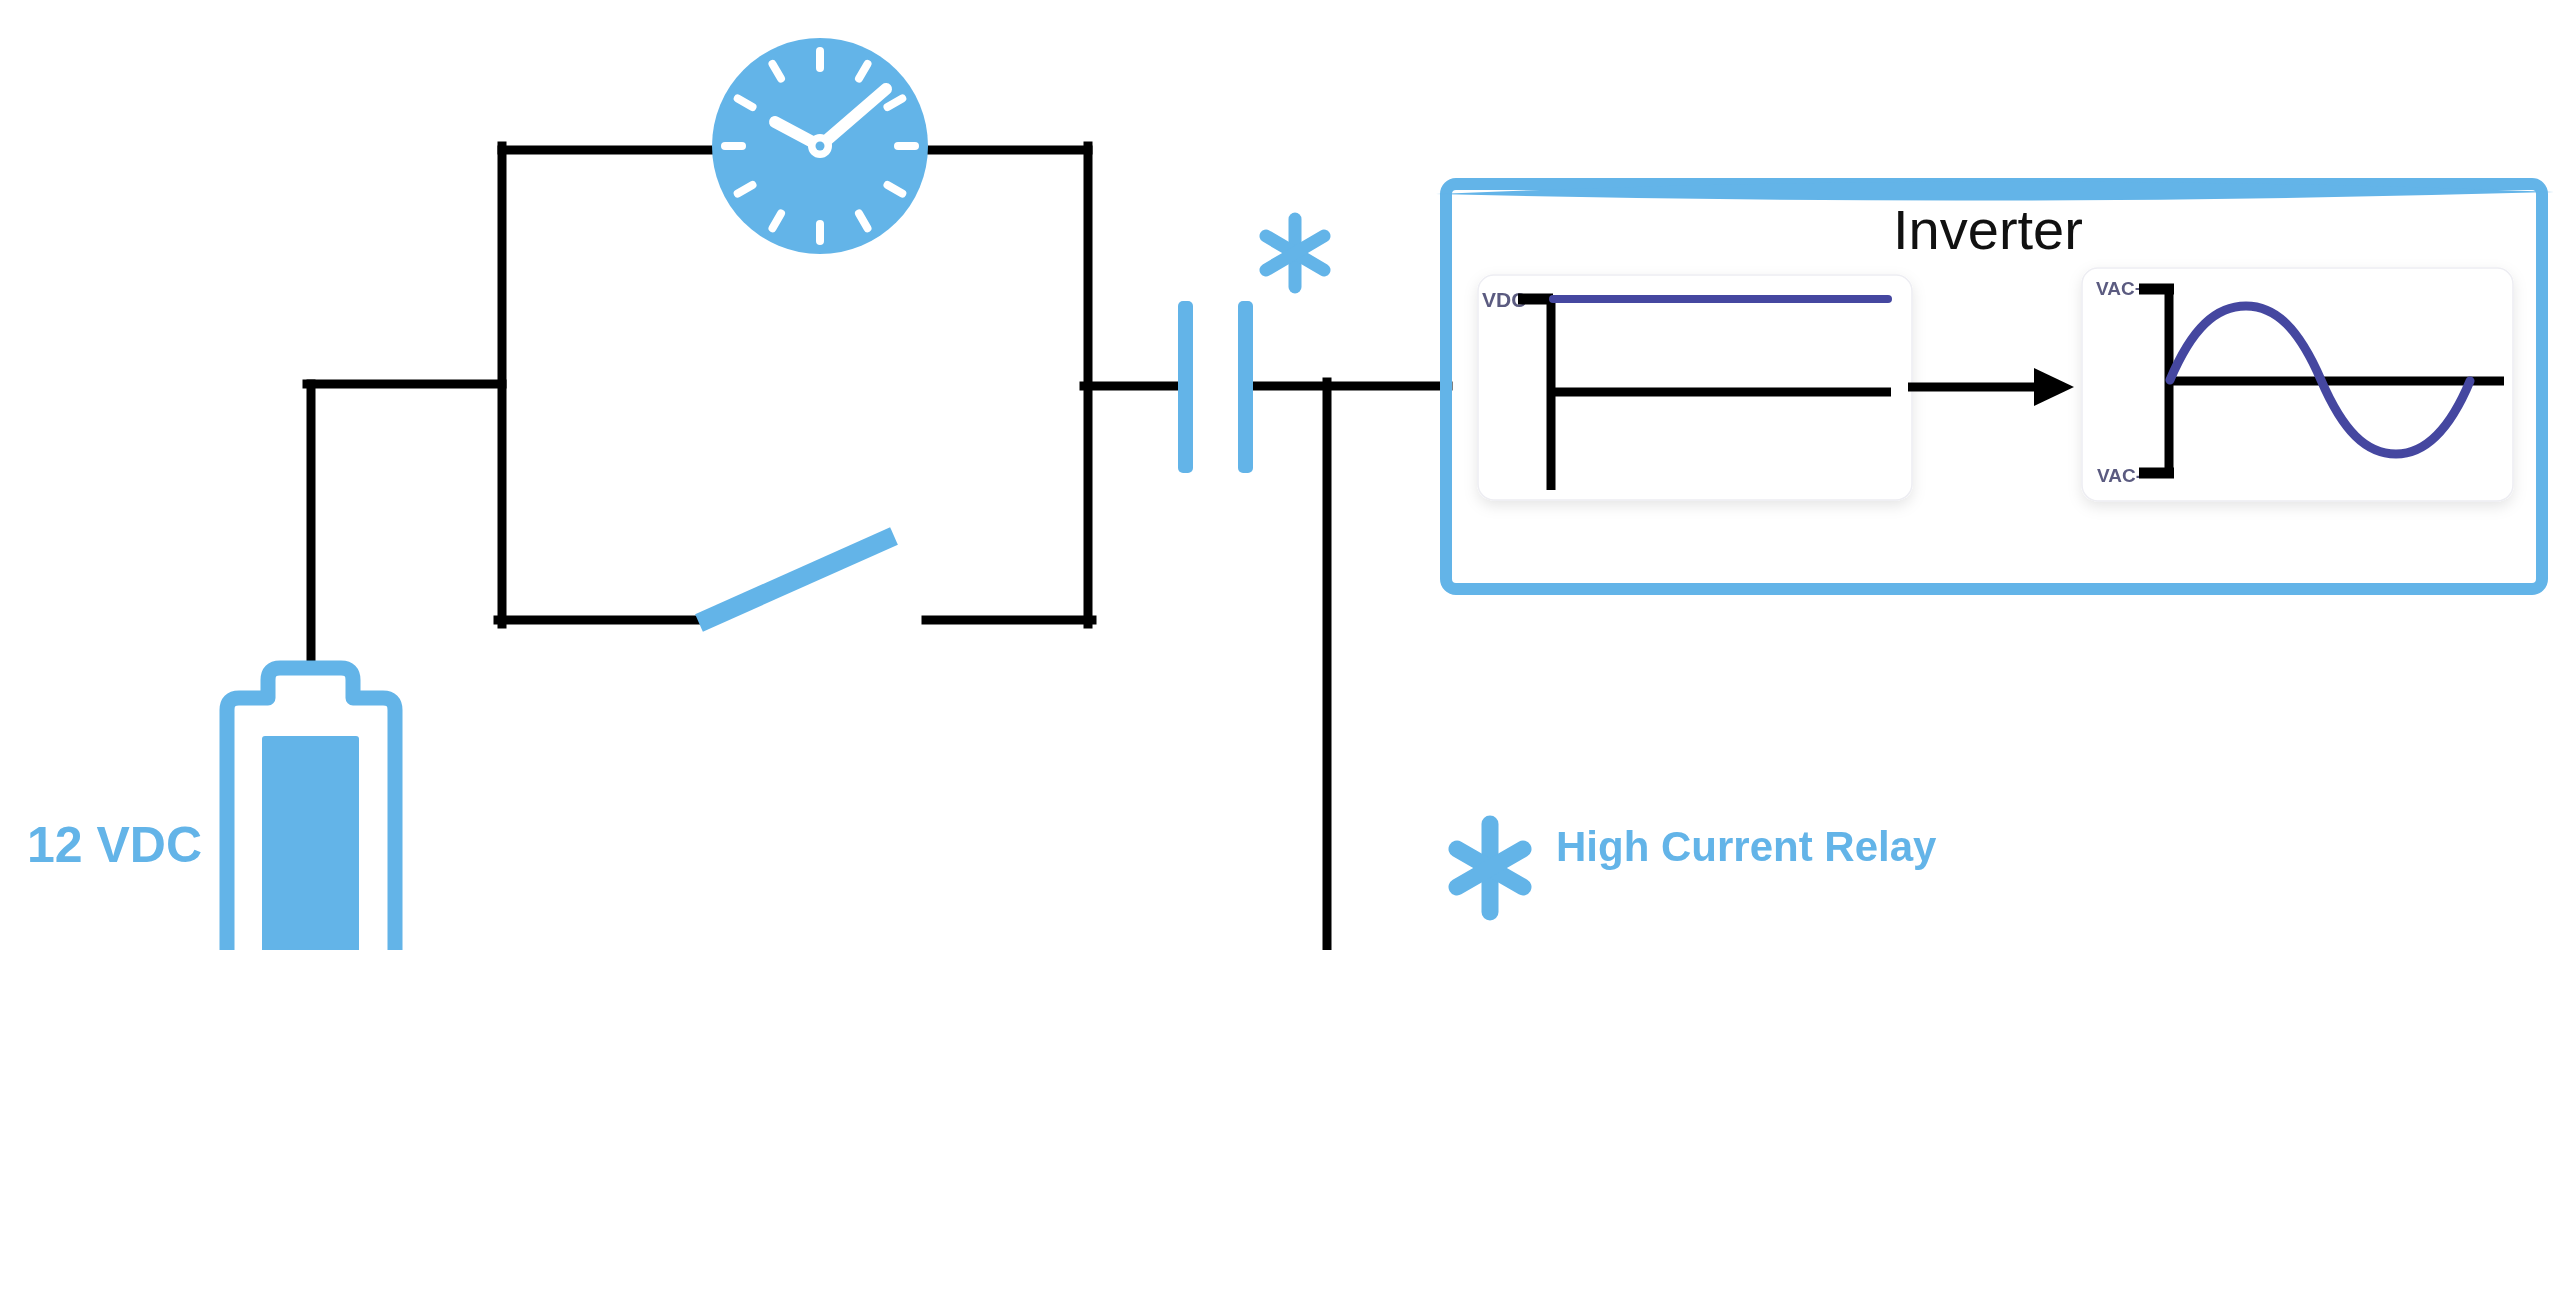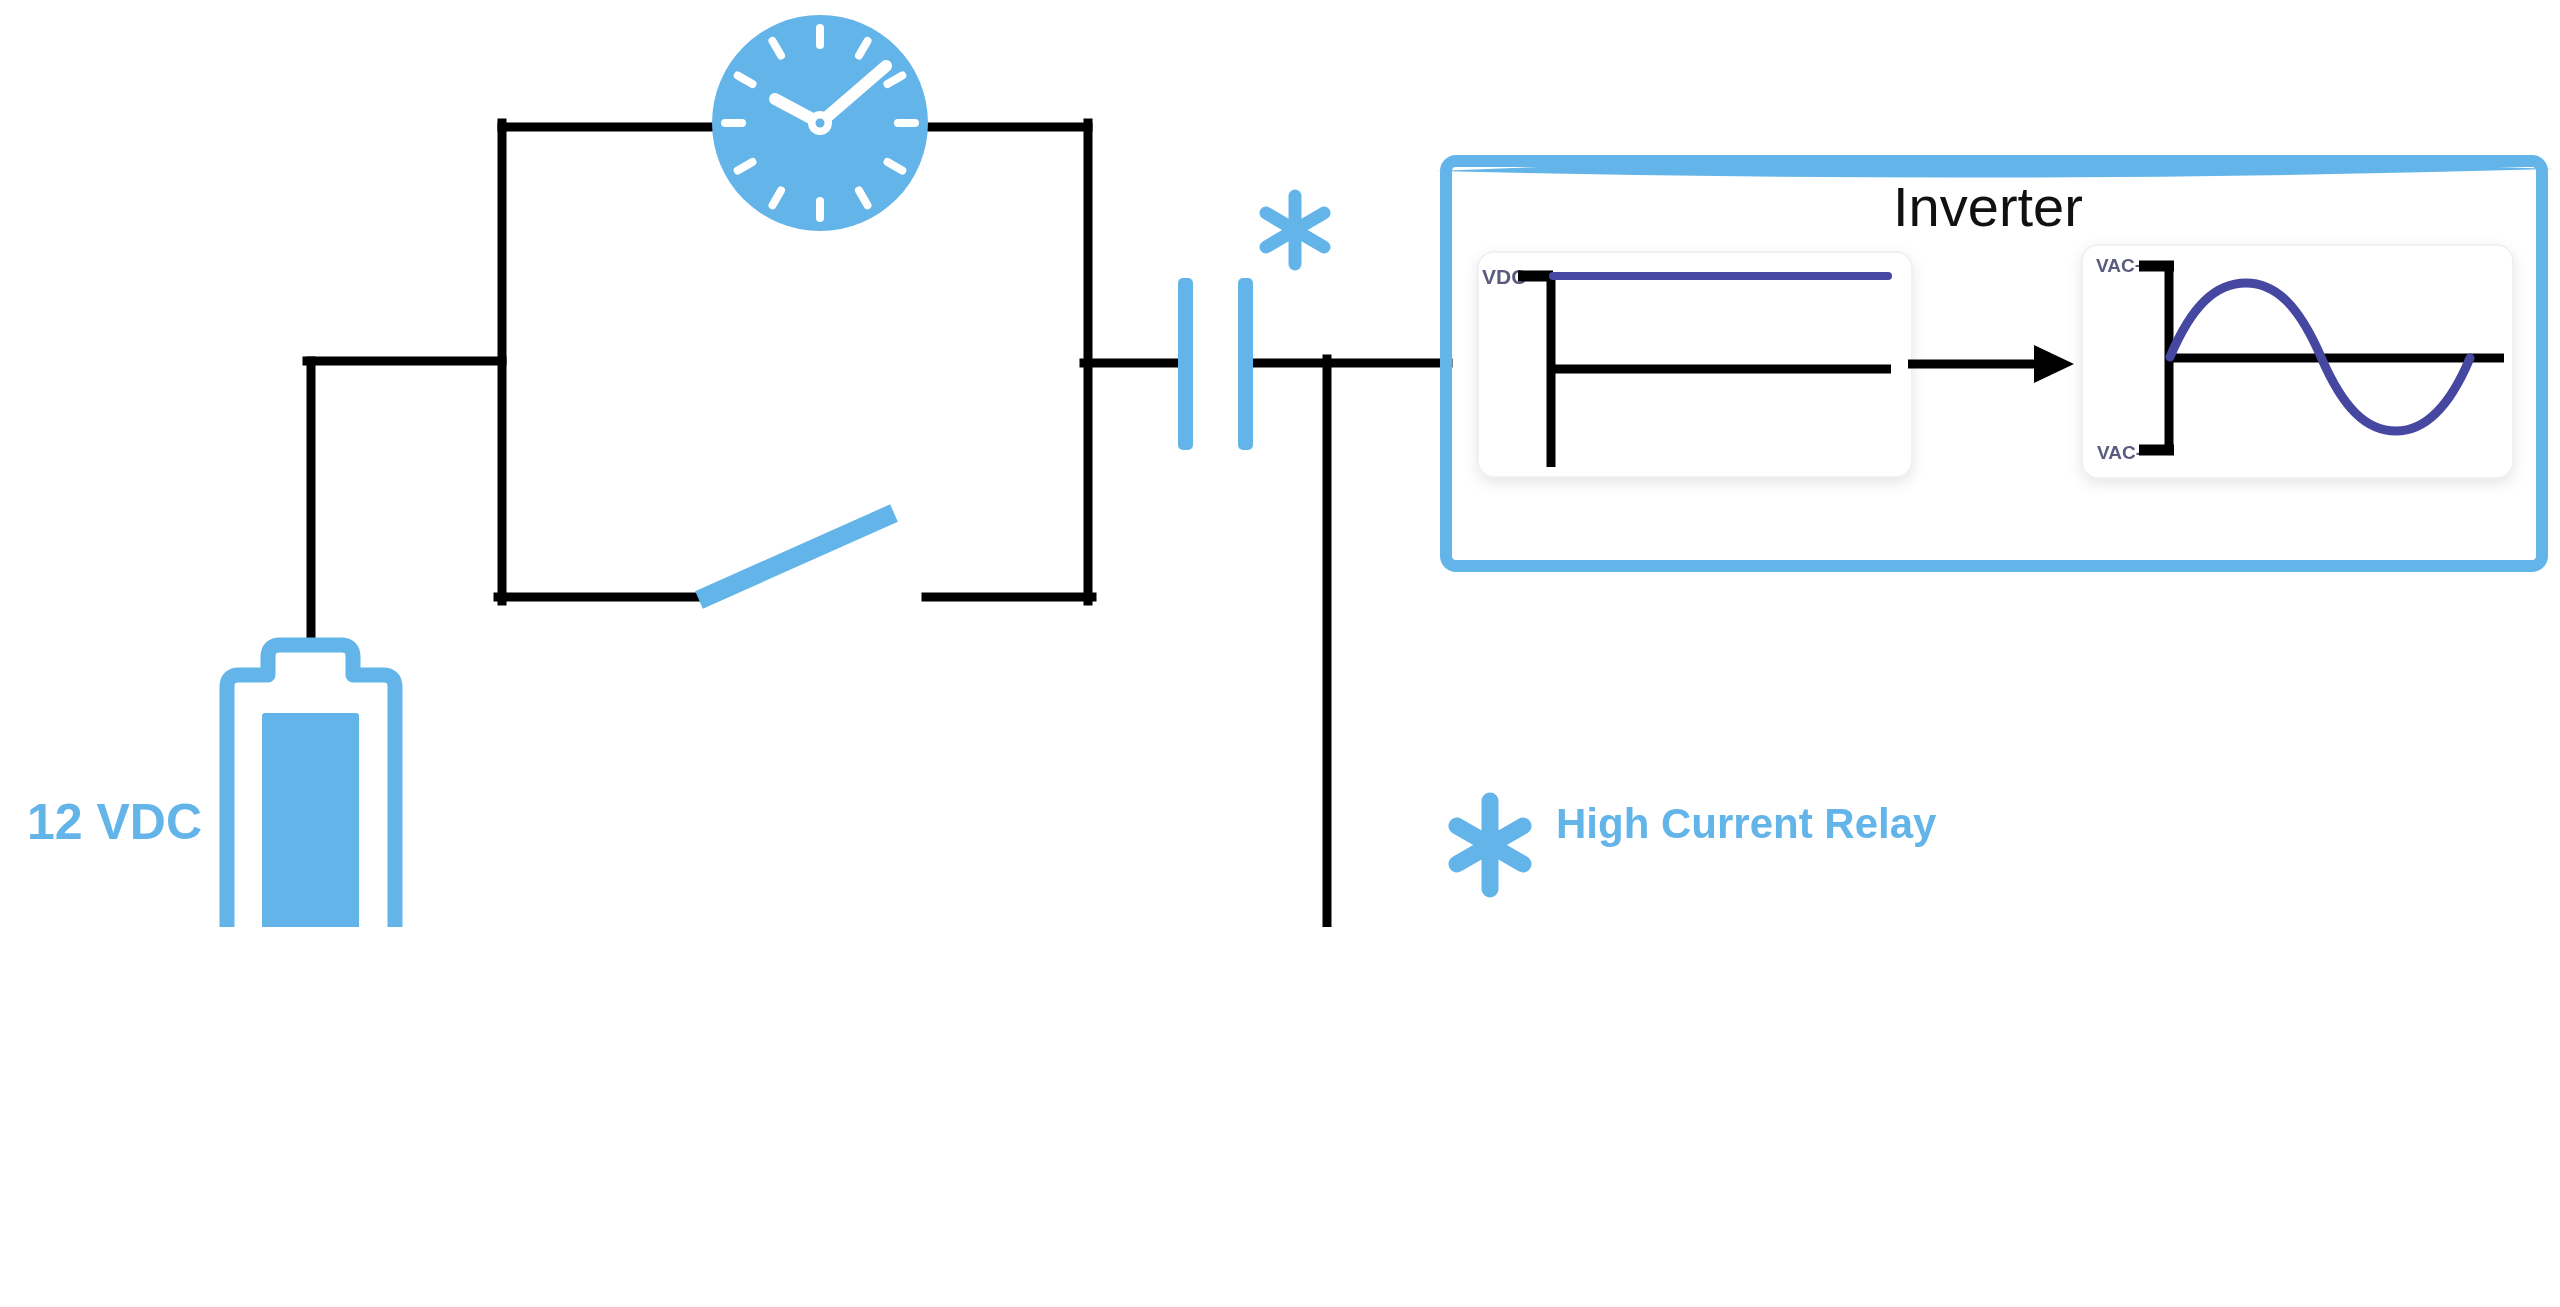--- a/index.html
+++ b/index.html
@@ -1,17 +1,17 @@
 <!DOCTYPE html>
 <html style="--accent: #63b4e8; --navy: #4547a0; --wire: #000000; --label: #5b5b80; --title: #111111; --panel: #ffffff; --background: #ffffff;"><head>
 <meta charset="utf-8">
 <style>
   html,body{margin:0;padding:0;background:#fff;}
   .stage{position:relative;width:2560px;height:927px;background:var(--background,#fff);overflow:hidden;
-         font-family:"Liberation Sans",sans-serif;}
+         font-family:"Liberation Sans",sans-serif;margin-top:23px;}
   svg{position:absolute;left:0;top:0;}
 
   
   .wire{stroke:var(--wire,#000);stroke-width:9;fill:none;stroke-linecap:square;}
 
   
   .accent-fill{fill:var(--accent,#63b4e8);}
   .accent-stroke{stroke:var(--accent,#63b4e8);fill:none;}
   .accent-stroke-fillwhite{stroke:var(--accent,#63b4e8);fill:#fff;}
 

